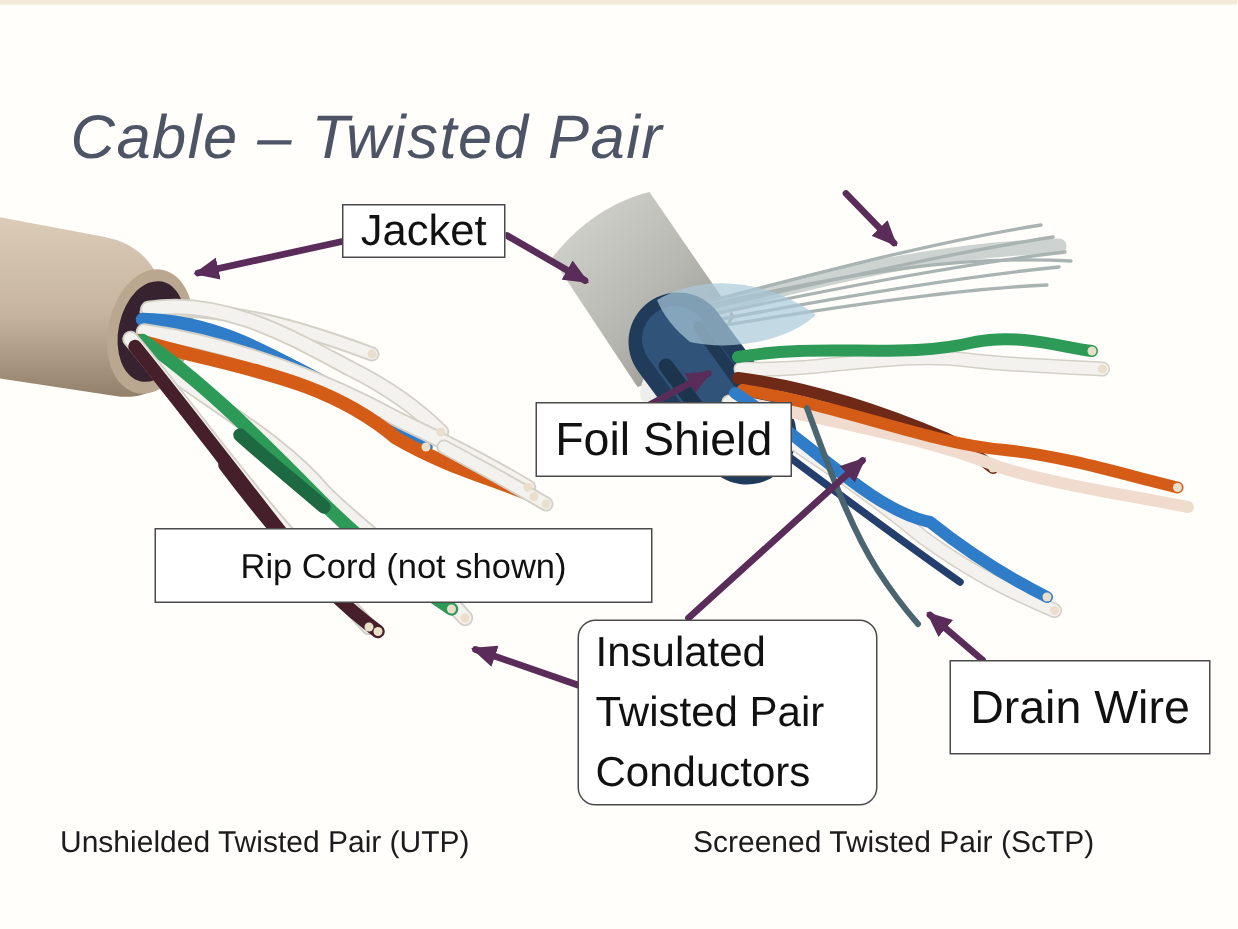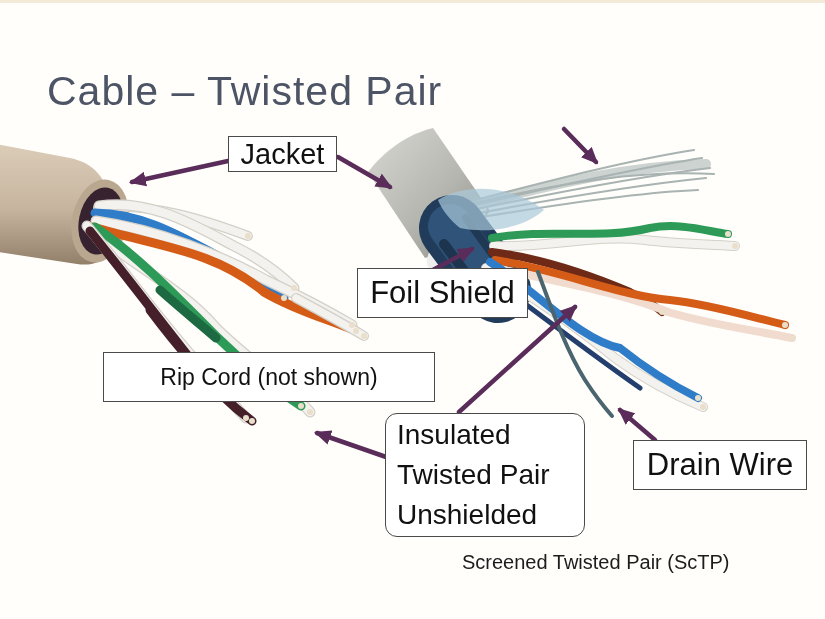--- a/index.html
+++ b/index.html
@@ -12,41 +12,42 @@
   .slide{position:absolute;inset:0;}
   .top-accent{
     position:absolute;left:0;top:0;width:825px;height:3px;
     background:#f3ead7;
   }
   .title{
     position:absolute;left:47px;top:68px;
     font-size:41px;letter-spacing:1px;
     color:var(--title,#4c5466);
     white-space:nowrap;
+    font-style:italic;
   }
   .diagram-svg{position:absolute;left:0;top:0;}
   .label-box{
     position:absolute;
     background:var(--label-bg,#ffffff);
     border:1px solid var(--label-border,#4a4a4a);
     color:var(--label-text,#111111);
     display:flex;align-items:center;justify-content:center;
     white-space:nowrap;
     box-sizing:border-box;
   }
   .lb-jacket{left:228px;top:136px;width:109px;height:36px;font-size:29px;}
   .lb-filler{left:473px;top:112px;width:90px;height:46px;font-size:30px;}
   .lb-foil{left:357px;top:268px;width:171px;height:50px;font-size:31px;}
   .lb-ripcord{left:103px;top:352px;width:332px;height:50px;font-size:23px;}
   .lb-insulated{
     left:385px;top:413px;width:200px;height:124px;font-size:28px;
     flex-direction:column;align-items:flex-start;justify-content:center;
     padding-left:11px;line-height:1.42;border-radius:12px;
   }
-  .lb-drain{left:633px;top:440px;width:174px;height:50px;font-size:31px;}
+  .lb-drain{left:633px;top:440px;width:174px;height:63px;font-size:31px;}
   .caption{
     position:absolute;top:551px;font-size:20px;color:#1c1c1c;white-space:nowrap;
   }
   .cap-utp{left:40px;}
   .cap-sctp{left:462px;}
   
   .wire{fill:none;stroke-linecap:round;}
   .arrow{fill:none;stroke:var(--arrow,#5a2c5a);stroke-width:4.5;stroke-linecap:round;}
   .arrowfill{fill:var(--arrow,#5a2c5a);}
   .c-blue{stroke:var(--wire-blue,#2f7cc9);}
@@ -188,18 +189,19 @@
   </svg>
 
   <div class="title">Cable – Twisted Pair</div>
 
   <div class="label-box lb-jacket">Jacket</div>
   <div class="label-box lb-foil">Foil Shield</div>
   <div class="label-box lb-ripcord">Rip Cord (not shown)</div>
   <div class="label-box lb-insulated">
     <span>Insulated</span>
     <span>Twisted Pair</span>
-    <span>Unshielded</span>
+    <span>Conductors</span>
   </div>
   <div class="label-box lb-drain">Drain Wire</div>
 
+  <div class="caption cap-utp">Unshielded Twisted Pair (UTP)</div>
   <div class="caption cap-sctp">Screened Twisted Pair (ScTP)</div>
 </div>
 
 </body></html>

